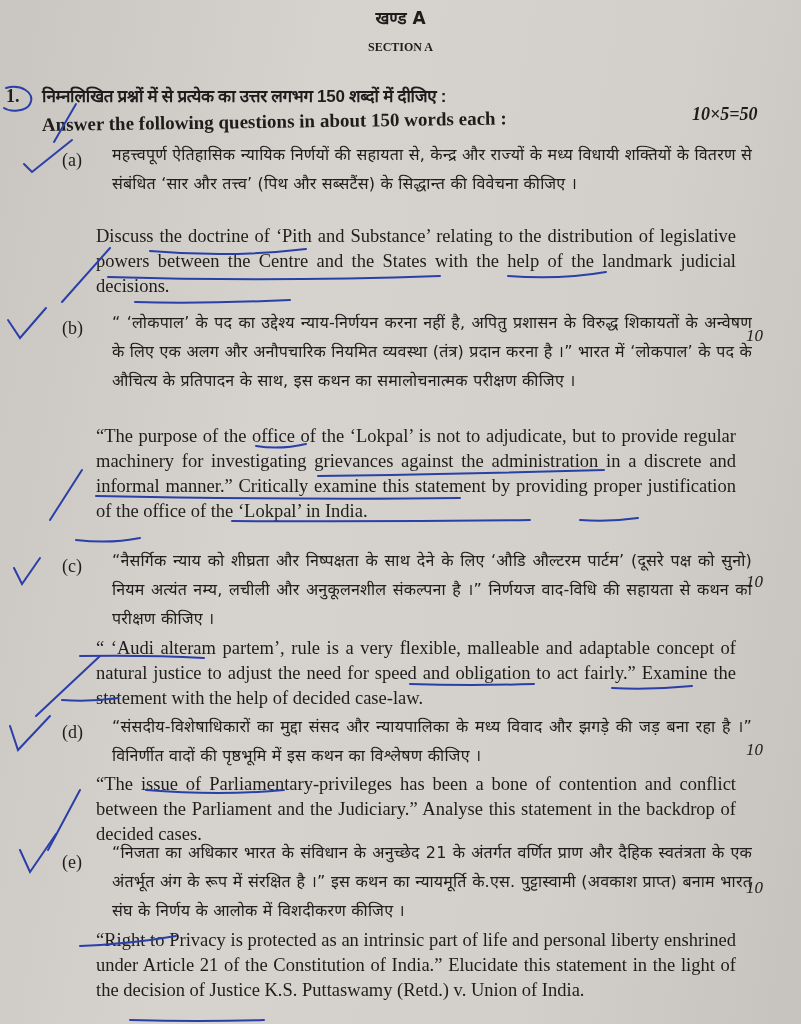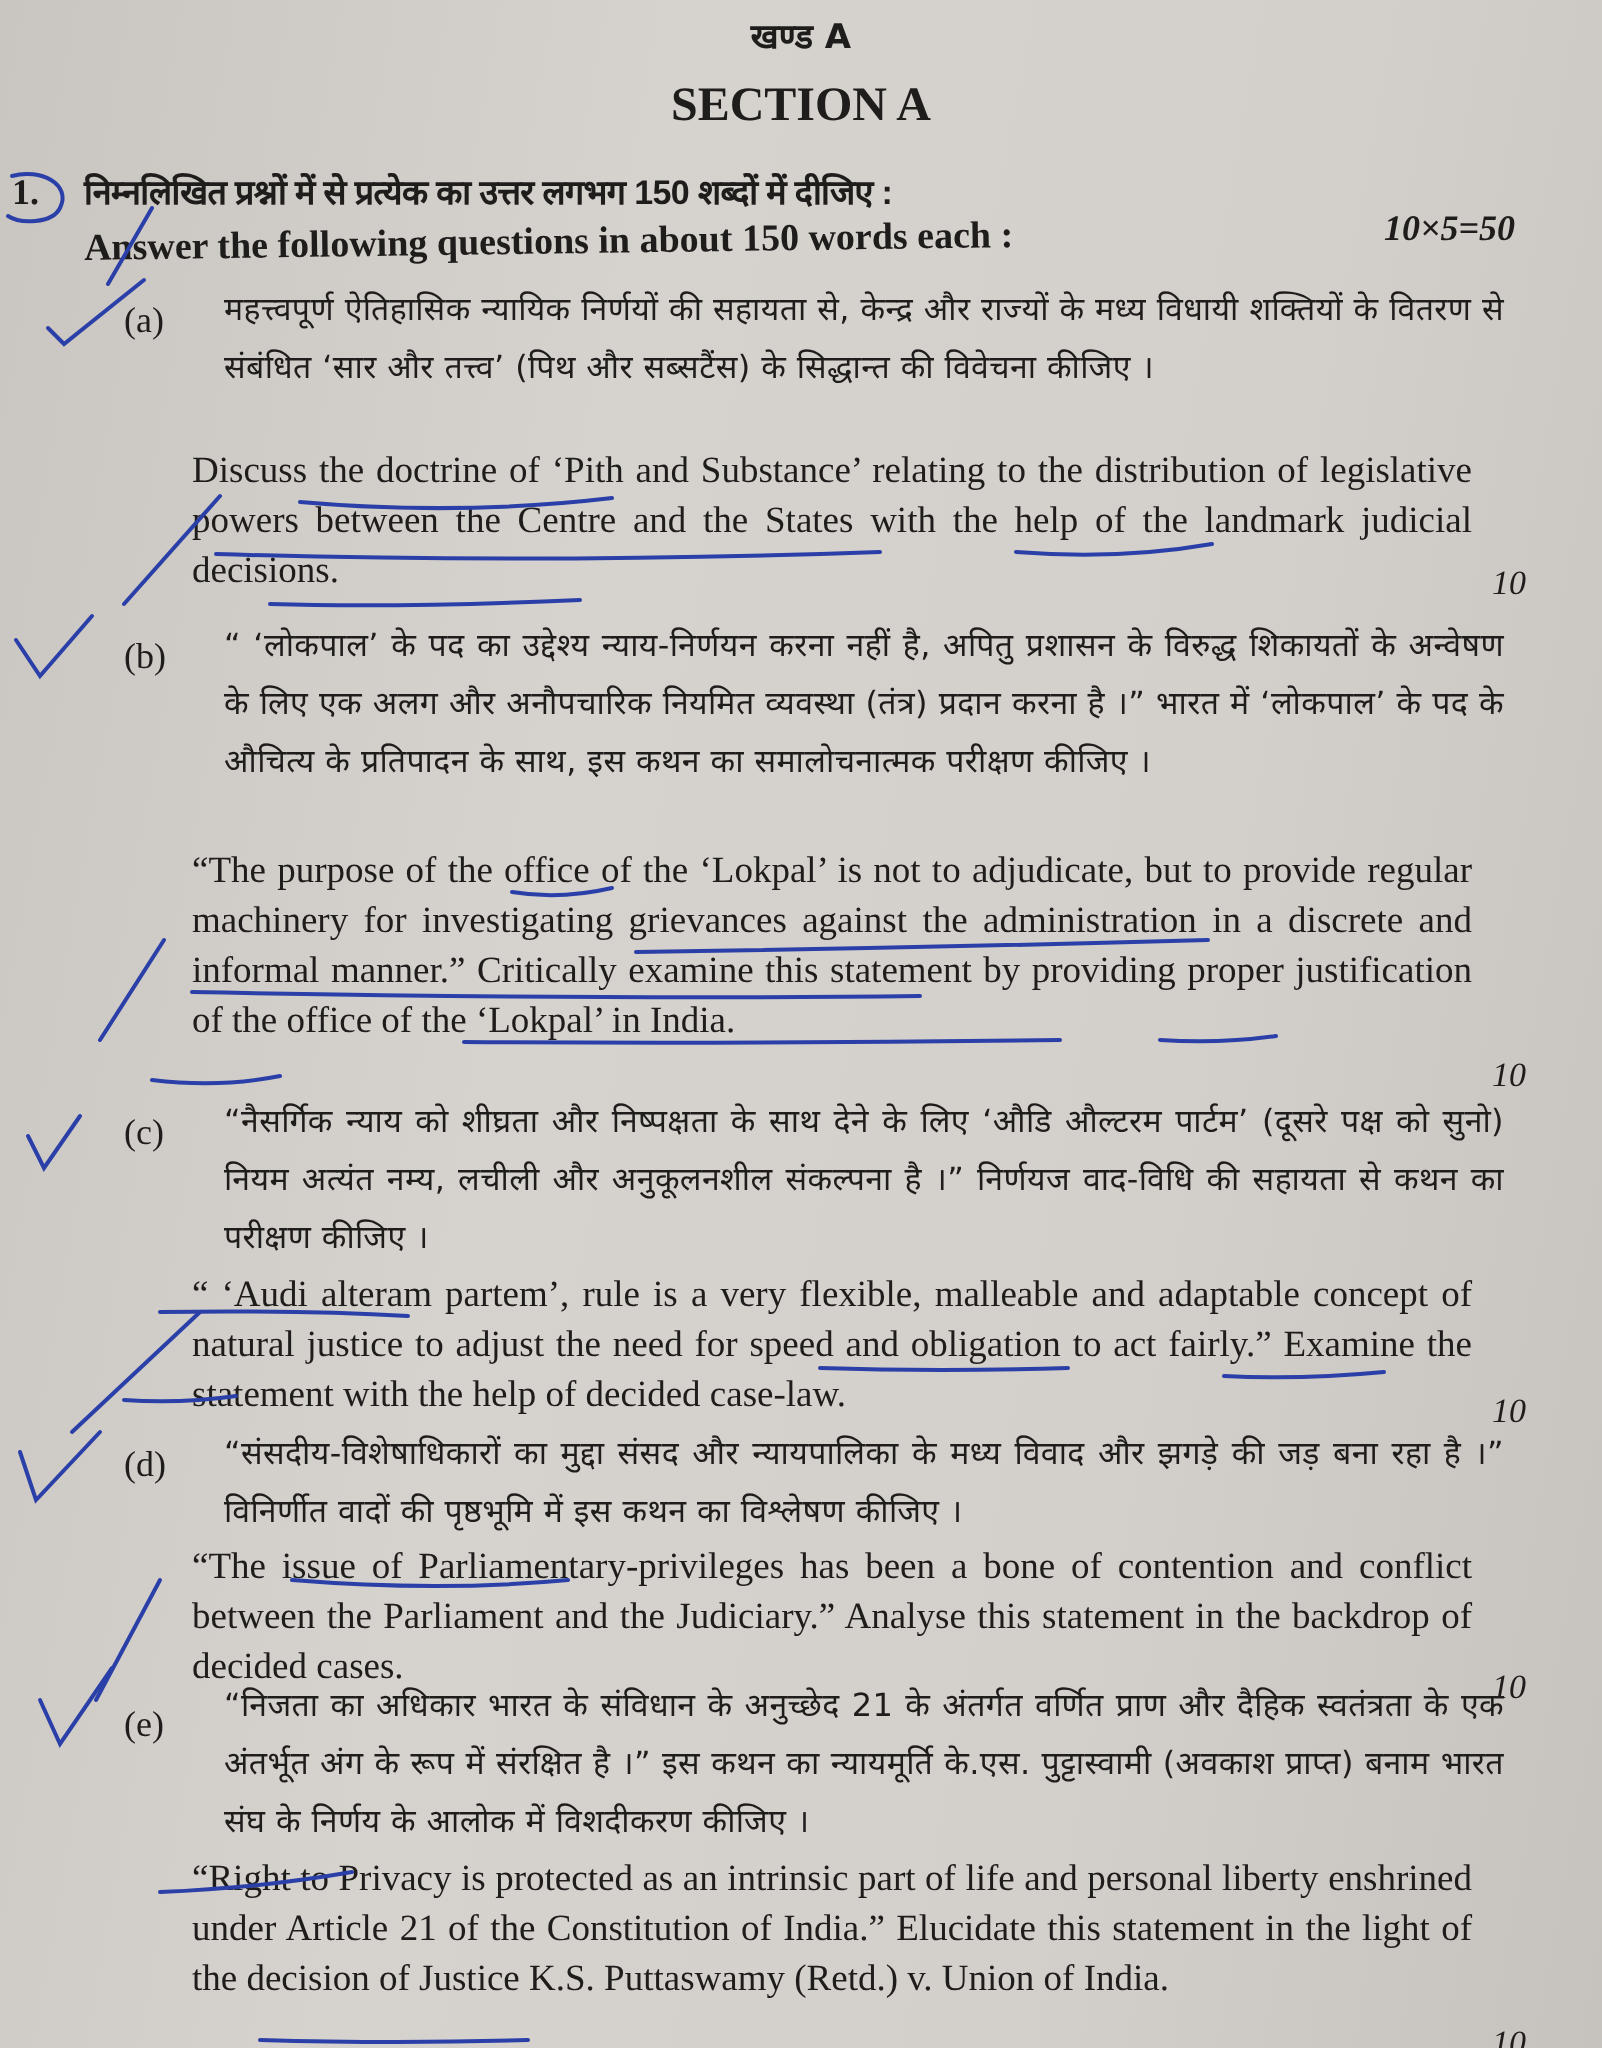--- a/index.html
+++ b/index.html
@@ -6,30 +6,30 @@
   body {
     width: 801px; height: 1024px; overflow: hidden;
     background: #cfcbc6;
     background: linear-gradient(100deg, #c9c5c0 0%, #d6d3ce 35%, #d3cfca 70%, #c6c2bd 100%);
     font-family: "Liberation Serif", "DejaVu Serif", serif;
     color: #1f1c1c;
     position: relative;
   }
   .page { position: absolute; left: 0; top: 0; width: 801px; height: 981px; }
   .h-hindi { position: absolute; top: 6px; left: 0; width: 801px; text-align: center; font-size: 17px; font-weight: bold; font-family: "DejaVu Sans", sans-serif; }
-  .h-eng { position: absolute; top: 40px; left: 0; width: 801px; text-align: center; font-size: 24px; font-weight: bold; }
+  .h-eng { position: absolute; top: 40px; left: 0; width: 801px; text-align: center; font-size: 12px; font-weight: bold; }
   .qnum { position: absolute; left: 6px; top: 86px; font-size: 18px; font-weight: bold; }
   .instr-hi { position: absolute; left: 42px; top: 84px; font-size: 17px; font-weight: bold; font-family: Liberation Sans, sans-serif; letter-spacing: -0.3px; }
   .instr-en { position: absolute; left: 42px; top: 114px; font-size: 19px; font-weight: bold; transform: rotate(-0.8deg); transform-origin: left; }
   .marks-total { position: absolute; left: 692px; top: 104px; font-size: 18px; font-style: italic; font-weight: bold; font-family: Liberation Serif, serif; }
   .q { position: absolute; left: 0; width: 801px; }
   .q-label { position: absolute; left: 62px; font-size: 18px; }
   .q-hi { position: absolute; left: 96px; width: 640px; font-family: "DejaVu Sans", sans-serif; font-size: 16px; line-height: 29px; text-align: justify; letter-spacing: 0.2px; margin-left: 16px; }
   .q-en { position: absolute; left: 96px; width: 640px; font-size: 18.5px; line-height: 25px; text-align: justify; }
-  .q-marks { position: absolute; left: 746px; font-size: 17px; font-style: italic; }
+  .q-marks { position: absolute; left: 746px; font-size: 17px; font-style: italic; margin-top: 44px; }
   .pen { position: absolute; left: 0; top: 0; width: 801px; height: 1024px; pointer-events: none; }
 </style>
 </head>
 <body>
 
 <div class="page">
   <div class="h-hindi">खण्ड A</div>
   <div class="h-eng">SECTION A</div>
 
   <div class="qnum">1.</div>

